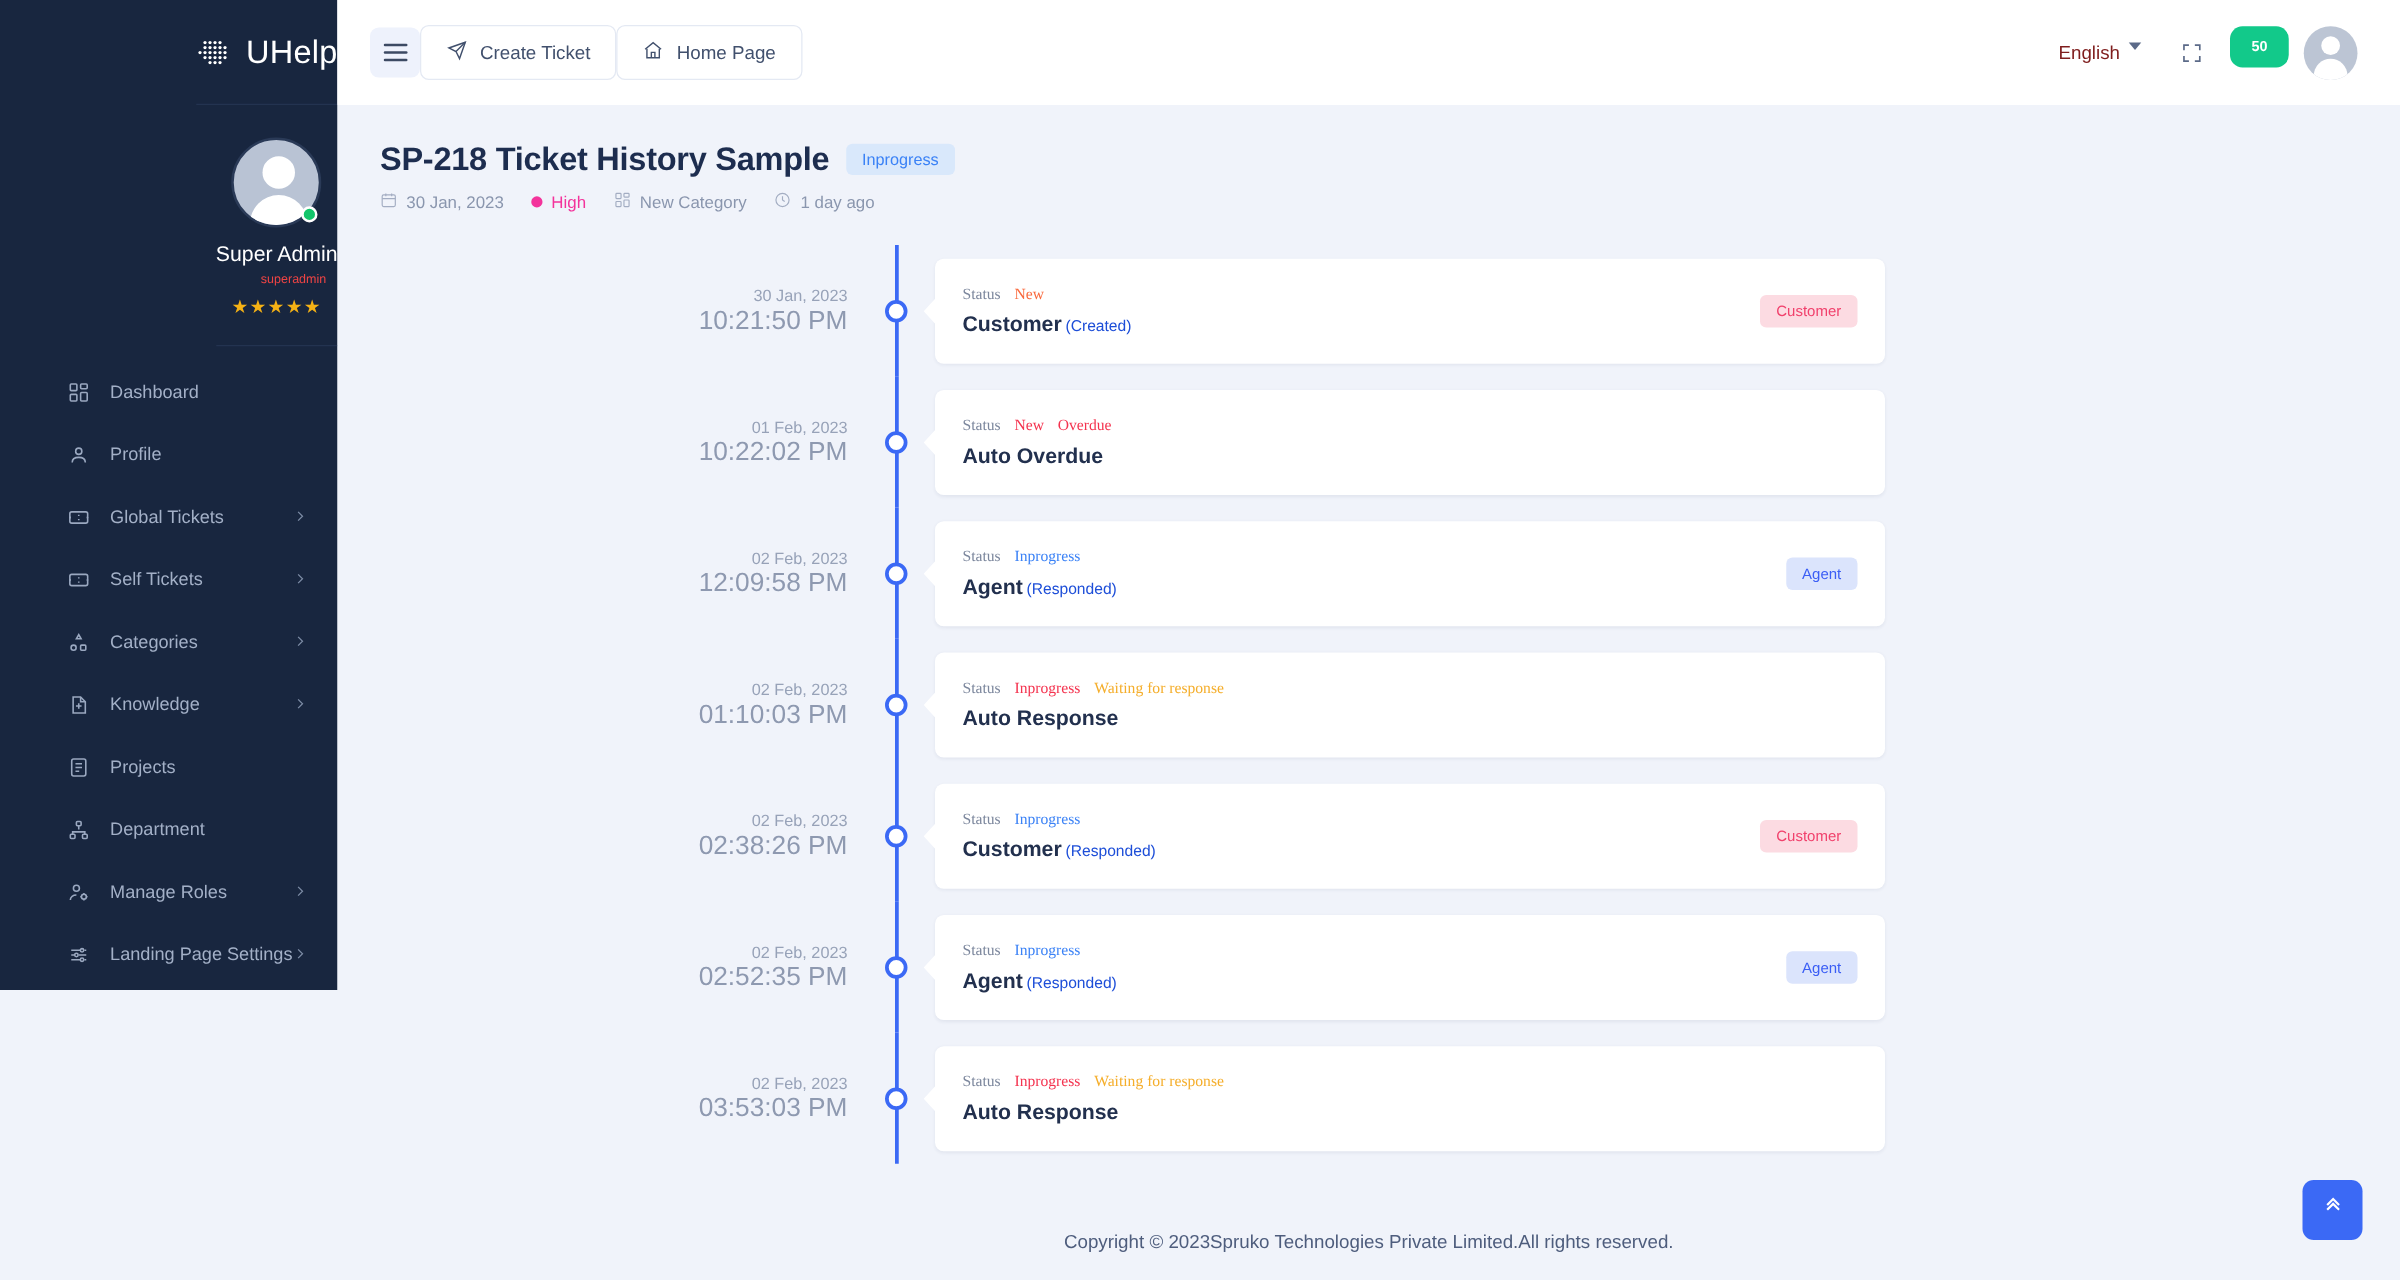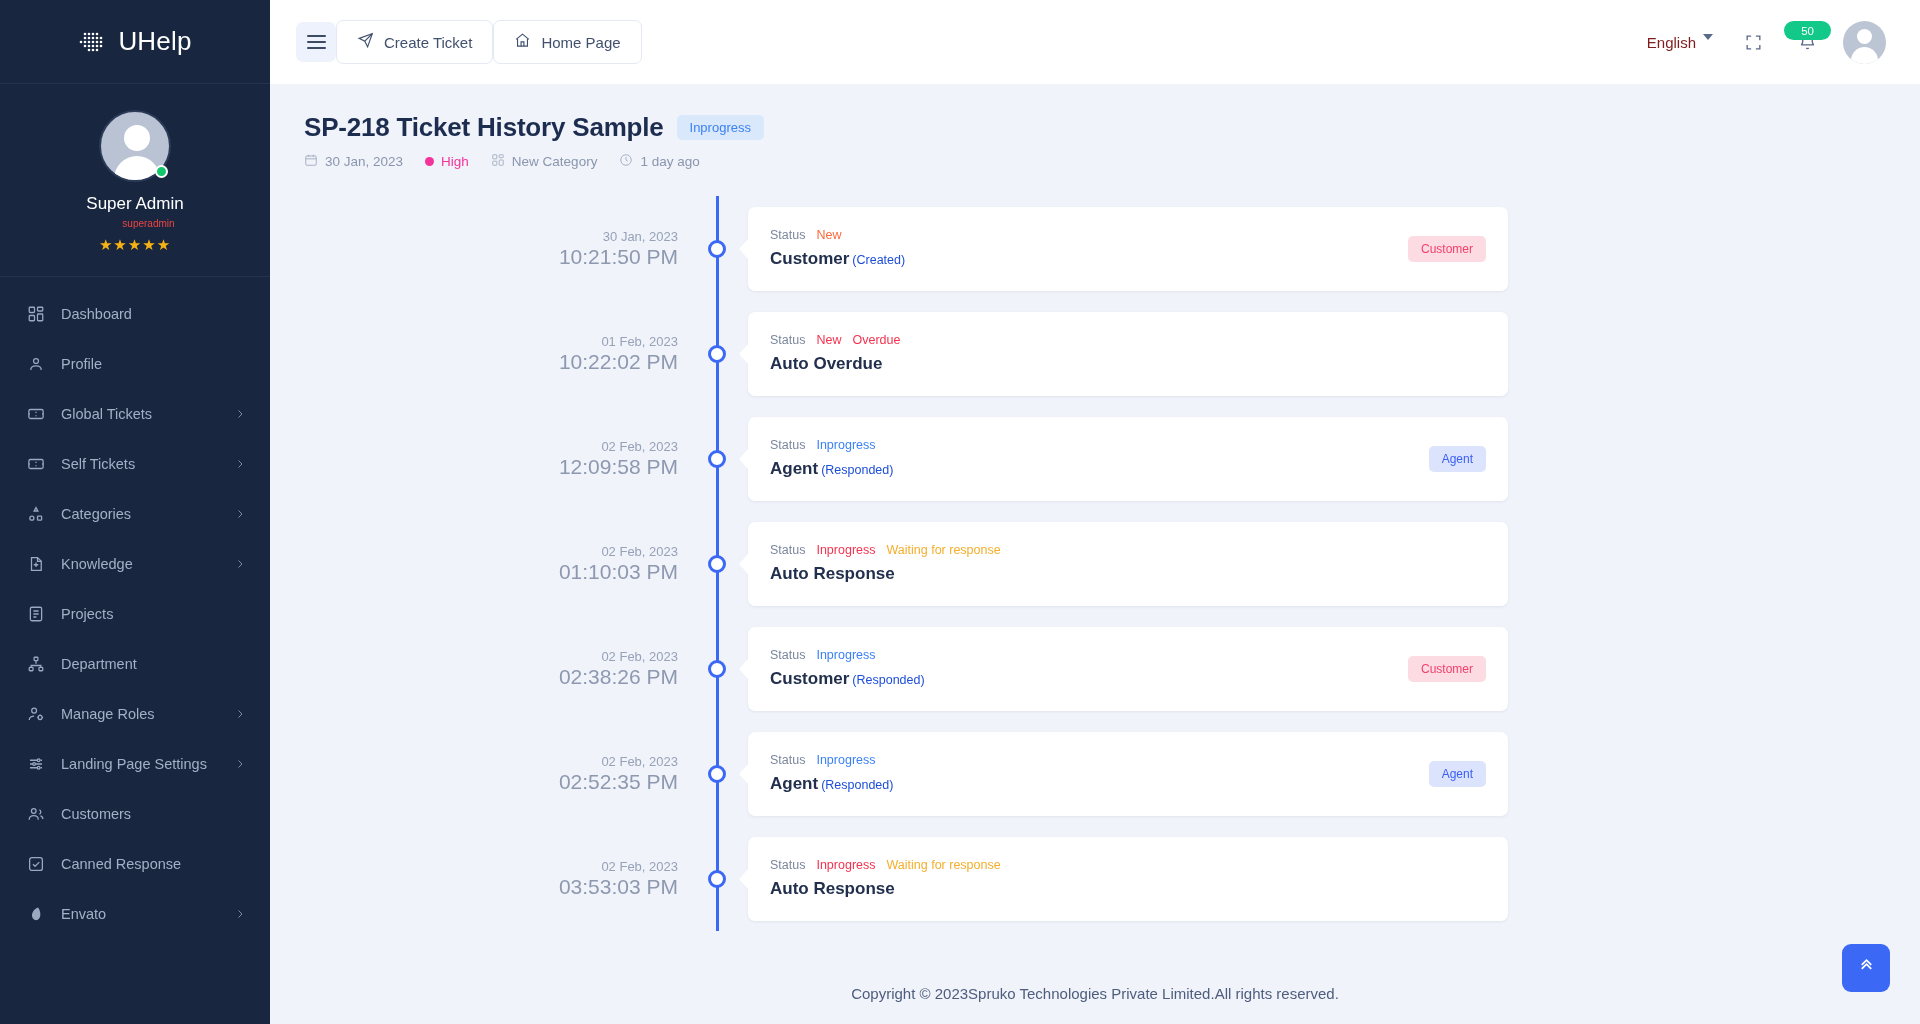--- a/index.html
+++ b/index.html
@@ -6,24 +6,25 @@
   html, body {
     width: 1920px; height: 1024px;
     font-family: "Liberation Sans", sans-serif;
     background: #f0f3fa;
     overflow: hidden;
   }
   .app { display: flex; width: 1920px; height: 1024px; position: relative; }
 
   
   .sidebar {
-    width: 270px; min-width: 270px; height: 1024px;
+    width: 270px; min-width: 270px; height: 792px;
     background: #18263f;
     display: flex; flex-direction: column;
     overflow: hidden;
+    align-items: flex-end;
   }
   .brand {
     height: 84px; min-height: 84px;
     display: flex; align-items: center; justify-content: center;
     gap: 10px;
     border-bottom: 1px solid #233350;
   }
   .brand-logo { width: 30px; height: 30px; }
   .brand-name { color: #fff; font-size: 26px; font-weight: 400; letter-spacing: .2px; }
 
@@ -82,22 +83,22 @@
     color: #41506d; font-size: 15px; cursor: pointer;
   }
   .topbtn svg { width: 17px; height: 17px; stroke: #41506d; fill: none; stroke-width: 1.6; }
   .topbar-spacer { flex: 1; }
   .lang { display: flex; align-items: flex-start; gap: 7px; color: #7f1d1d; font-size: 15px; cursor: pointer; margin-right: 22px; }
   .caret { width:0;height:0;border-left:5px solid transparent;border-right:5px solid transparent;border-top:6px solid #5b6a88; }
   .iconbtn { width: 36px; height: 36px; display:flex; align-items:center; justify-content:center; cursor:pointer; position: relative; margin-right: 18px; }
   .iconbtn svg { width: 19px; height: 19px; stroke: #5b6a88; fill: none; stroke-width: 1.7; }
   .notif-badge {
     position: absolute; top: -3px; right: -6px;
-    min-width: 22px; height: 19px; padding: 0 17px;
-    background: #12c98a; color: #fff; font-size: 11.5px; font-weight: 400;
+    min-width: 22px; height: 33px; padding: 0 17px;
+    background: #12c98a; color: #fff; font-size: 11.5px; font-weight: 700;
     border-radius: 10px; display:flex; align-items:center; justify-content:center;
   }
   .avatar-top {
     width: 43px; height: 43px; border-radius: 50%; background: #bcc5d4;
     overflow: hidden; position: relative; cursor: pointer;
   }
   .avatar-top .head { position:absolute; width:15px;height:15px;border-radius:50%;background:#fff;left:14px;top:8px; }
   .avatar-top .body { position:absolute; width:27px;height:18px;border-radius:14px 14px 0 0;background:#fff;left:8px;top:26px; }
 
   
@@ -142,21 +143,21 @@
     box-shadow: 0 1px 3px rgba(28,44,84,.07);
     position: relative; max-width: 760px;
   }
   .tl-card::before {
     content: ""; position: absolute; left: -9px; top: 50%;
     transform: translateY(-50%);
     border-top: 11px solid transparent; border-bottom: 11px solid transparent;
     border-right: 10px solid #fff;
   }
   .tl-body { flex: 1; }
-  .tl-status-line { display: flex; align-items: center; gap: 11px; font-size: 12.5px; }
+  .tl-status-line { display: flex; align-items: center; gap: 11px; font-size: 12.5px; font-family: Liberation Serif, serif; }
   .tl-status-label { color: #7c879d; }
   .tl-status-val { font-weight: 400; }
   .tl-extra { font-weight: 400; }
   .tl-actor { margin-top: 7px; font-size: 17px; color: #22304e; font-weight: 700; }
   .tl-actor .sub { color: #1d4ed8; font-size: 12.5px; font-weight: 400; margin-left: 3px; }
   .tl-badge {
     font-size: 12px; padding: 6px 13px; border-radius: 5px; white-space: nowrap; margin-left: 14px;
   }
   .badge-customer { background: #fcdbe2; color: #f1416c; }
   .badge-agent { background: #dbe4fc; color: #3b5ef5; }

